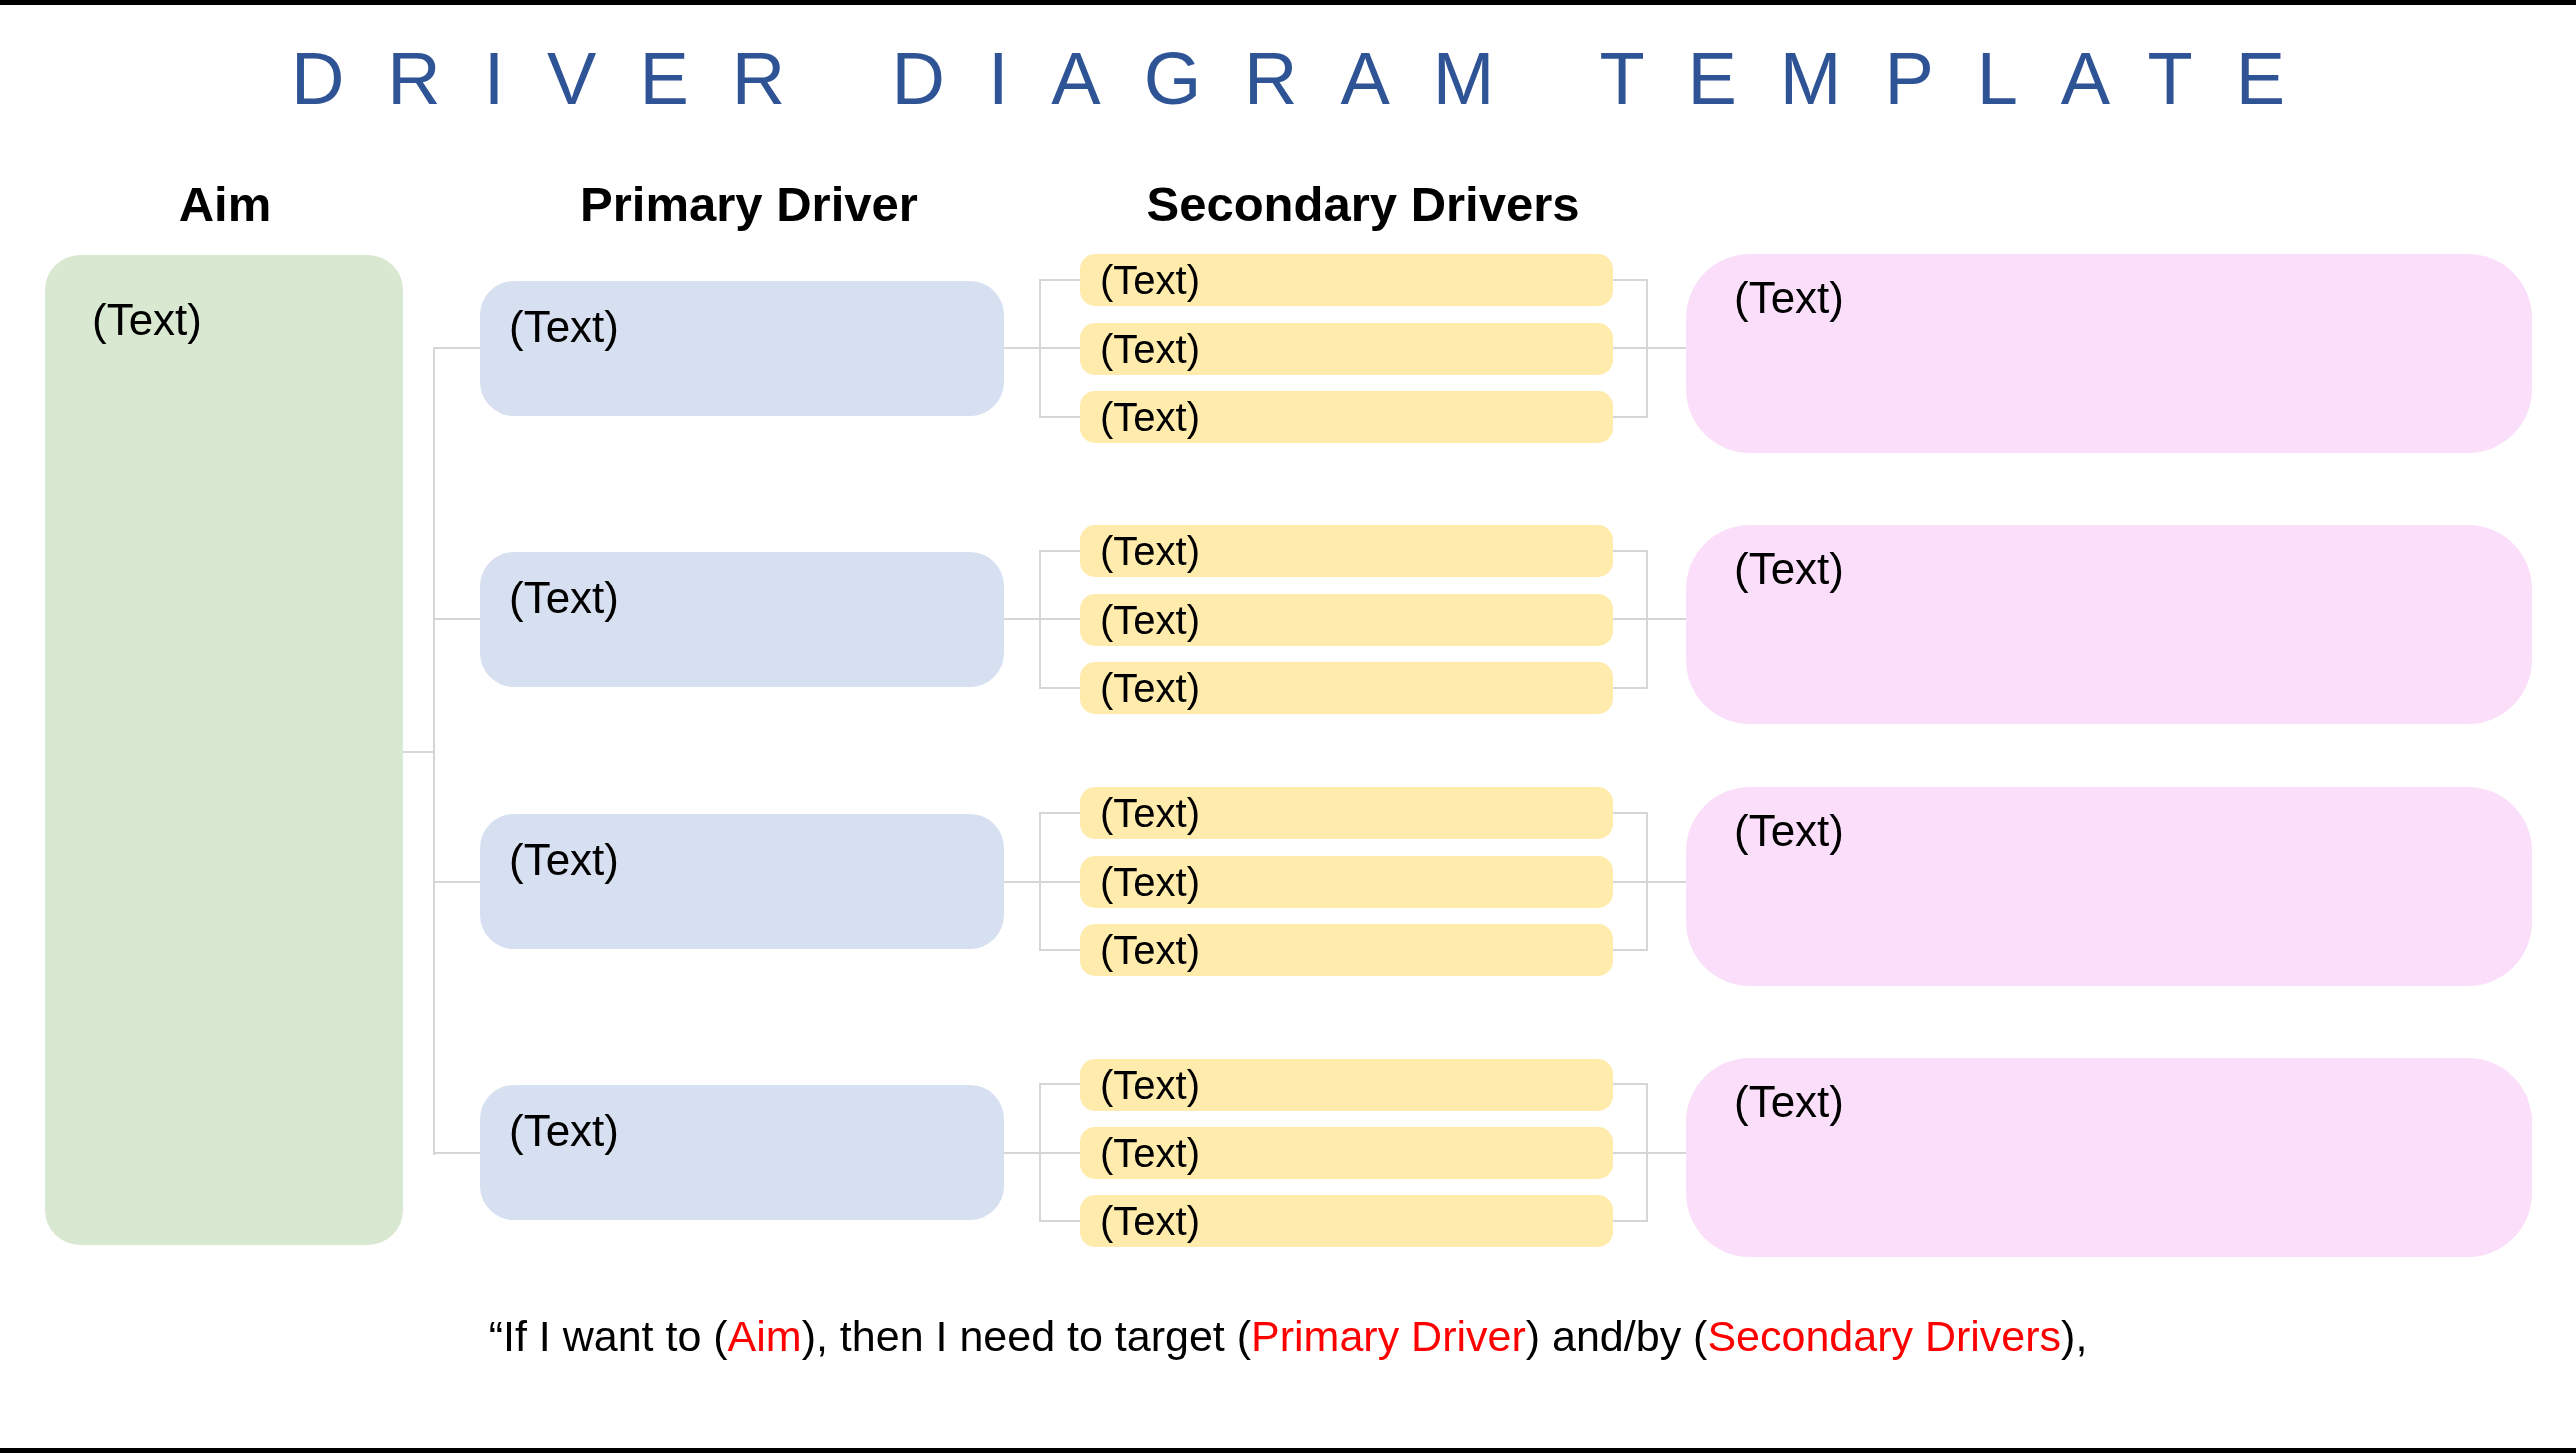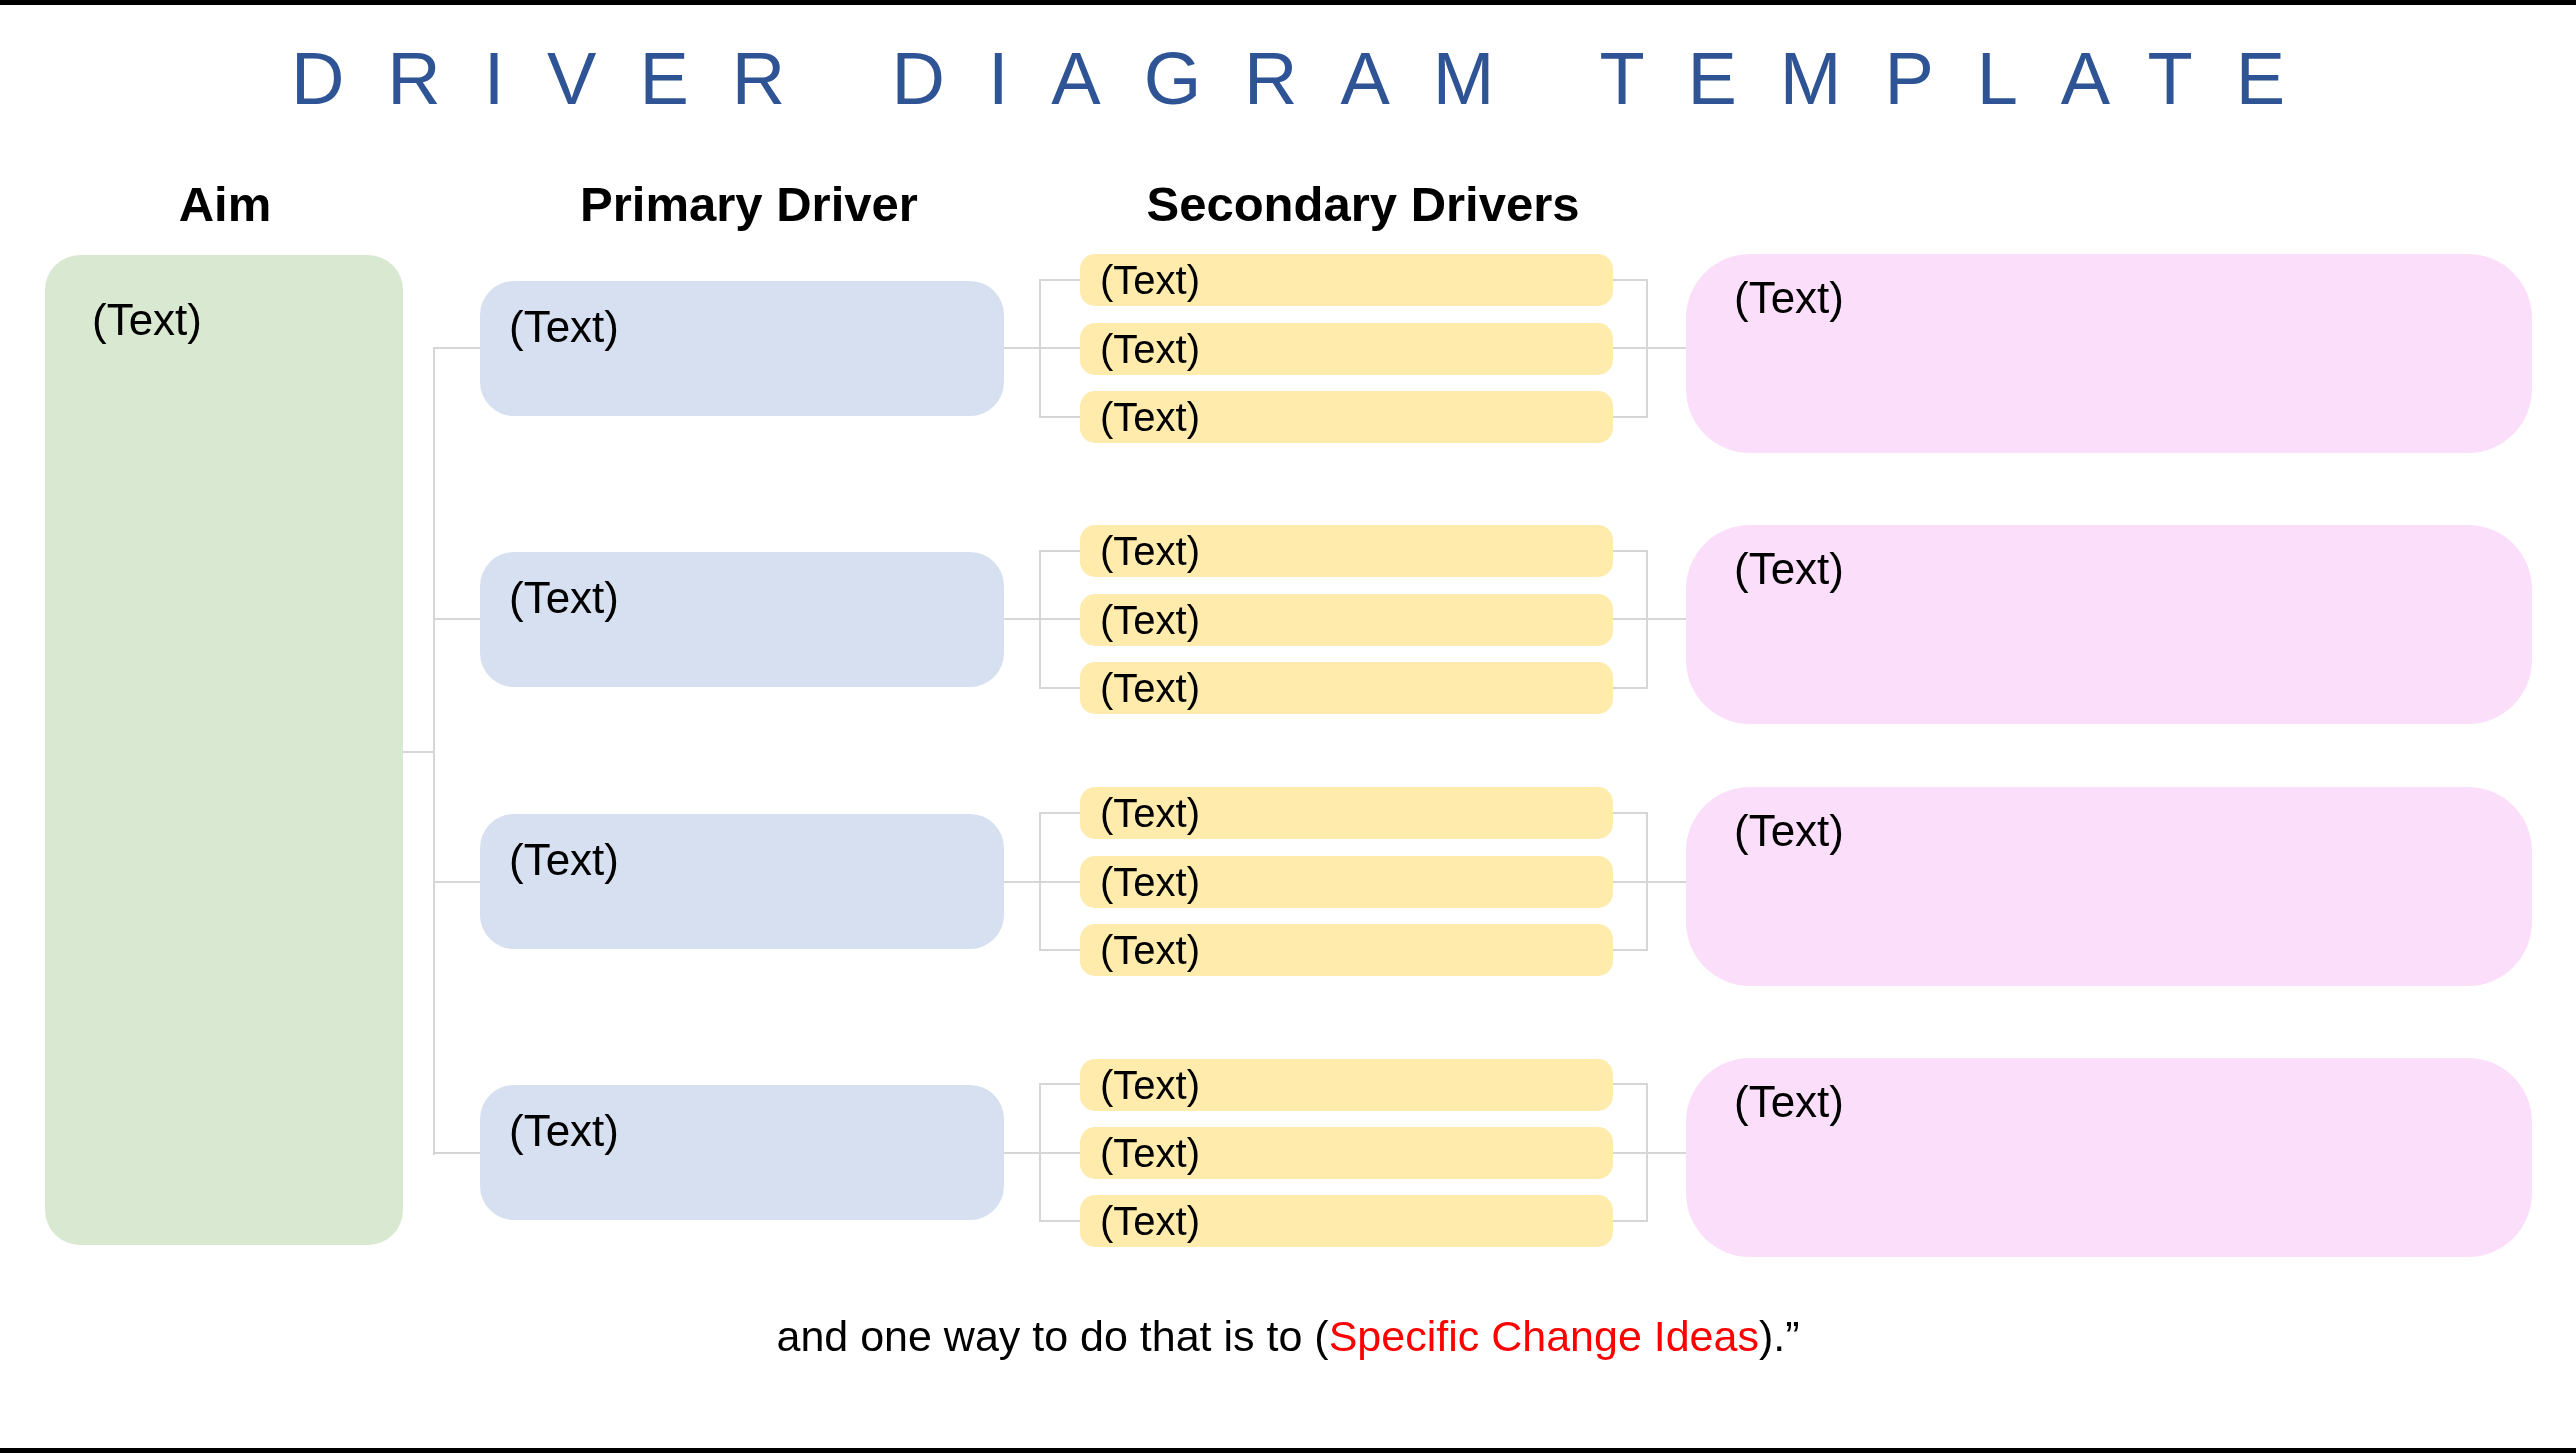--- a/index.html
+++ b/index.html
@@ -193,17 +193,17 @@
     <span>(Text)</span>
   </div>
   <div class="box ci-box" style="top:787px">
     <span>(Text)</span>
   </div>
   <div class="box ci-box" style="top:1058px">
     <span>(Text)</span>
   </div>
 
   <div id="quote">
-    <div><span>and one way to do that is to (</span><span class="red">Specific Change Ideas</span><span>).”</span></div>
+    <div><span>“If I want to (</span><span class="red">Aim</span><span>), then I need to target (</span><span class="red">Primary Driver</span><span>) and/by (</span><span class="red">Secondary Drivers</span><span>),</span></div>
   </div>
 
 </div>
 
 
 </body></html>

